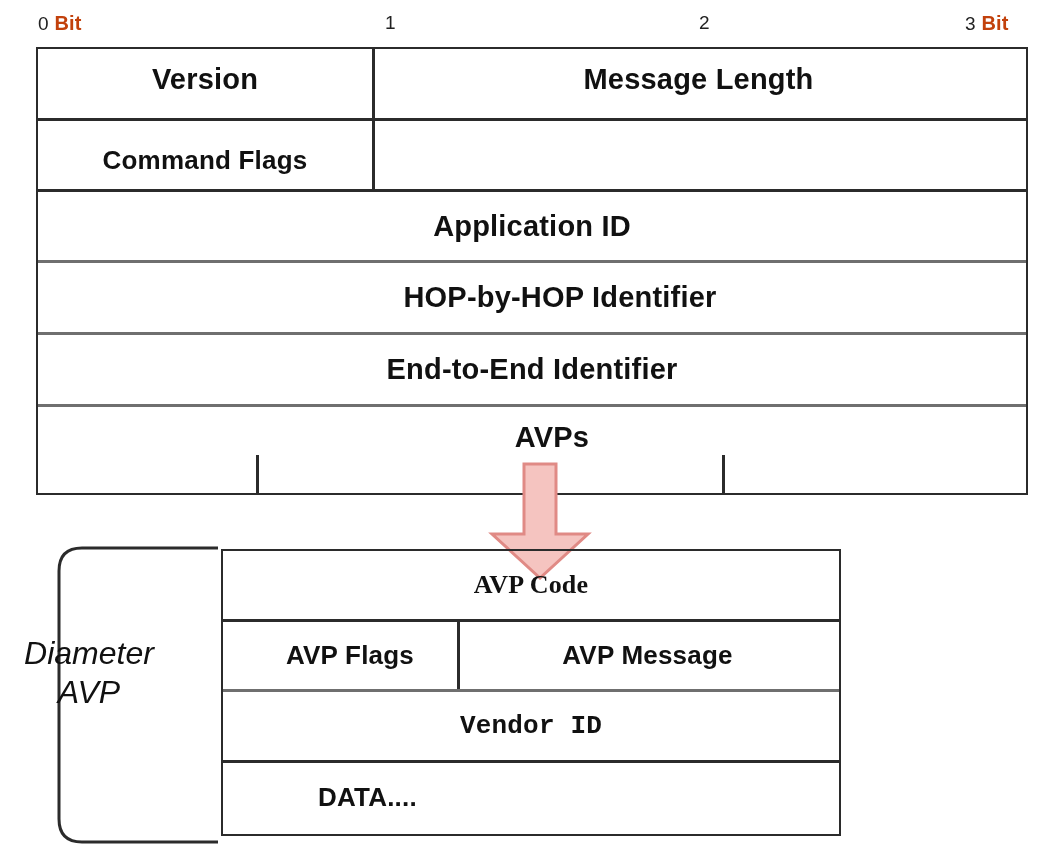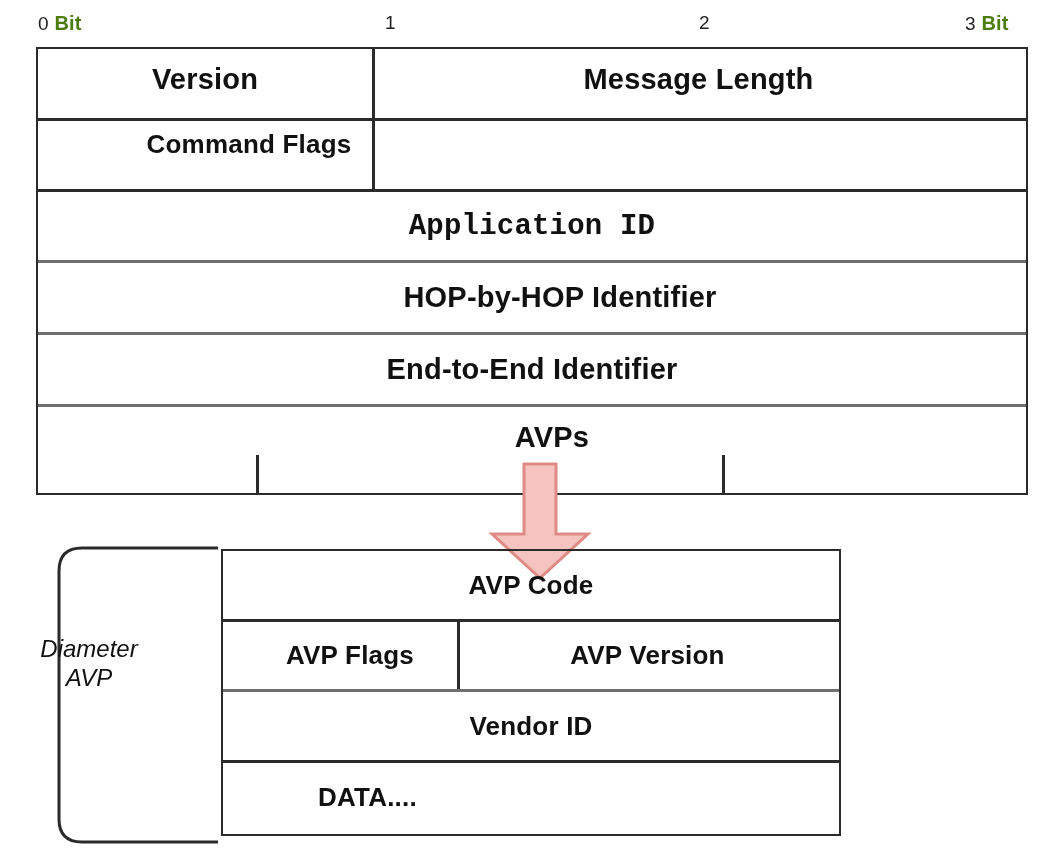--- a/index.html
+++ b/index.html
@@ -29,21 +29,21 @@
     font-size: 19px;
     font-weight: 400;
     color: #222222;
     white-space: nowrap;
     letter-spacing: 0.3px;
   }
   .bit-word {
     font-size: 20px;
     font-weight: 700;
     letter-spacing: 0.2px;
-    color: #4d7c0f;
+    color: #c2410c;
   }
 
   
   #header-table {
     position: absolute;
     left: 36px;
     top: 47px;
     width: 992px;
     height: 448px;
     box-sizing: border-box;
@@ -113,21 +113,21 @@
     top: 545px;
     width: 165px;
     height: 300px;
   }
   #bracket-caption {
     position: absolute;
     left: 0px;
     top: 634px;
     width: 178px;
     text-align: center;
-    font-size: 24px;
+    font-size: 32px;
     font-style: italic;
     font-weight: 400;
     line-height: 1.22;
     color: #111111;
   }
   #bracket-caption span { display: block; }
 
   
   #avp-table {
     position: absolute;
@@ -177,26 +177,26 @@
 
 <div id="header-table">
 
   <div class="hrow" style="top:0px; height:61px;">
     <div class="hcell" style="width:334px;">Version</div>
     <div class="hcell" style="width:653px;">Message Length</div>
   </div>
   <div class="vdiv" style="left:334px; top:0px; height:140px;"></div>
   <div class="row-sep-dark" style="top:69px;"></div>
 
-  <div class="hrow" style="top:61px; height:69px;padding-left:44px;">
+  <div class="hrow" style="top:77px; height:69px;">
     <div class="hcell" style="width:334px; font-size:26px;">Command Flags</div>
   </div>
   <div class="row-sep-dark" style="top:140px;"></div>
 
-  <div class="hrow" style="top:142.5px; height:69px;font-family:Liberation Mono, monospace;">
+  <div class="hrow" style="top:142.5px; height:69px;">
     <div class="hcell" style="width:100%;">Application ID</div>
   </div>
   <div class="row-sep-grey" style="top:211px;"></div>
 
   <div class="hrow" style="top:214px; height:69px;margin-left:28px;">
     <div class="hcell" style="width:100%;">HOP-by-HOP Identifier</div>
   </div>
   <div class="row-sep-grey" style="top:283px;"></div>
 
   <div class="hrow" style="top:286px; height:69px;border-radius:10px;">
@@ -224,32 +224,32 @@
 </div>
 
 <div id="bracket-caption">
   <span>Diameter</span>
   <span>AVP</span>
 </div>
 
 <div id="avp-table">
 
   <div class="arow" style="top:0px; height:68px;">
-    <div class="acell" style="width:100%;">AVP Code</div>
+    <div class="acell" style="width:100%;font-family:Liberation Serif, serif;">AVP Code</div>
   </div>
   <div class="row-sep-dark" style="top:68px;"></div>
 
   <div class="arow" style="top:70.5px; height:68px;">
     <div class="acell" style="width:234px;padding-left:20px;">AVP Flags</div>
-    <div class="acell" style="width:381px;">AVP Version</div>
+    <div class="acell" style="width:381px;">AVP Message</div>
   </div>
   <div class="vdiv" style="left:234px; top:70.5px; height:68px;"></div>
   <div class="row-sep-grey" style="top:138px;"></div>
 
   <div class="arow" style="top:141px; height:68px;">
-    <div class="acell" style="width:100%;">Vendor ID</div>
+    <div class="acell" style="width:100%;font-family:Liberation Mono, monospace;">Vendor ID</div>
   </div>
   <div class="row-sep-dark" style="top:209px;"></div>
 
   <div class="arow" style="top:211.5px; height:70px;">
     <div class="acell left-ish" style="width:100%;">DATA....</div>
   </div>
 </div>
 
 </body></html>

